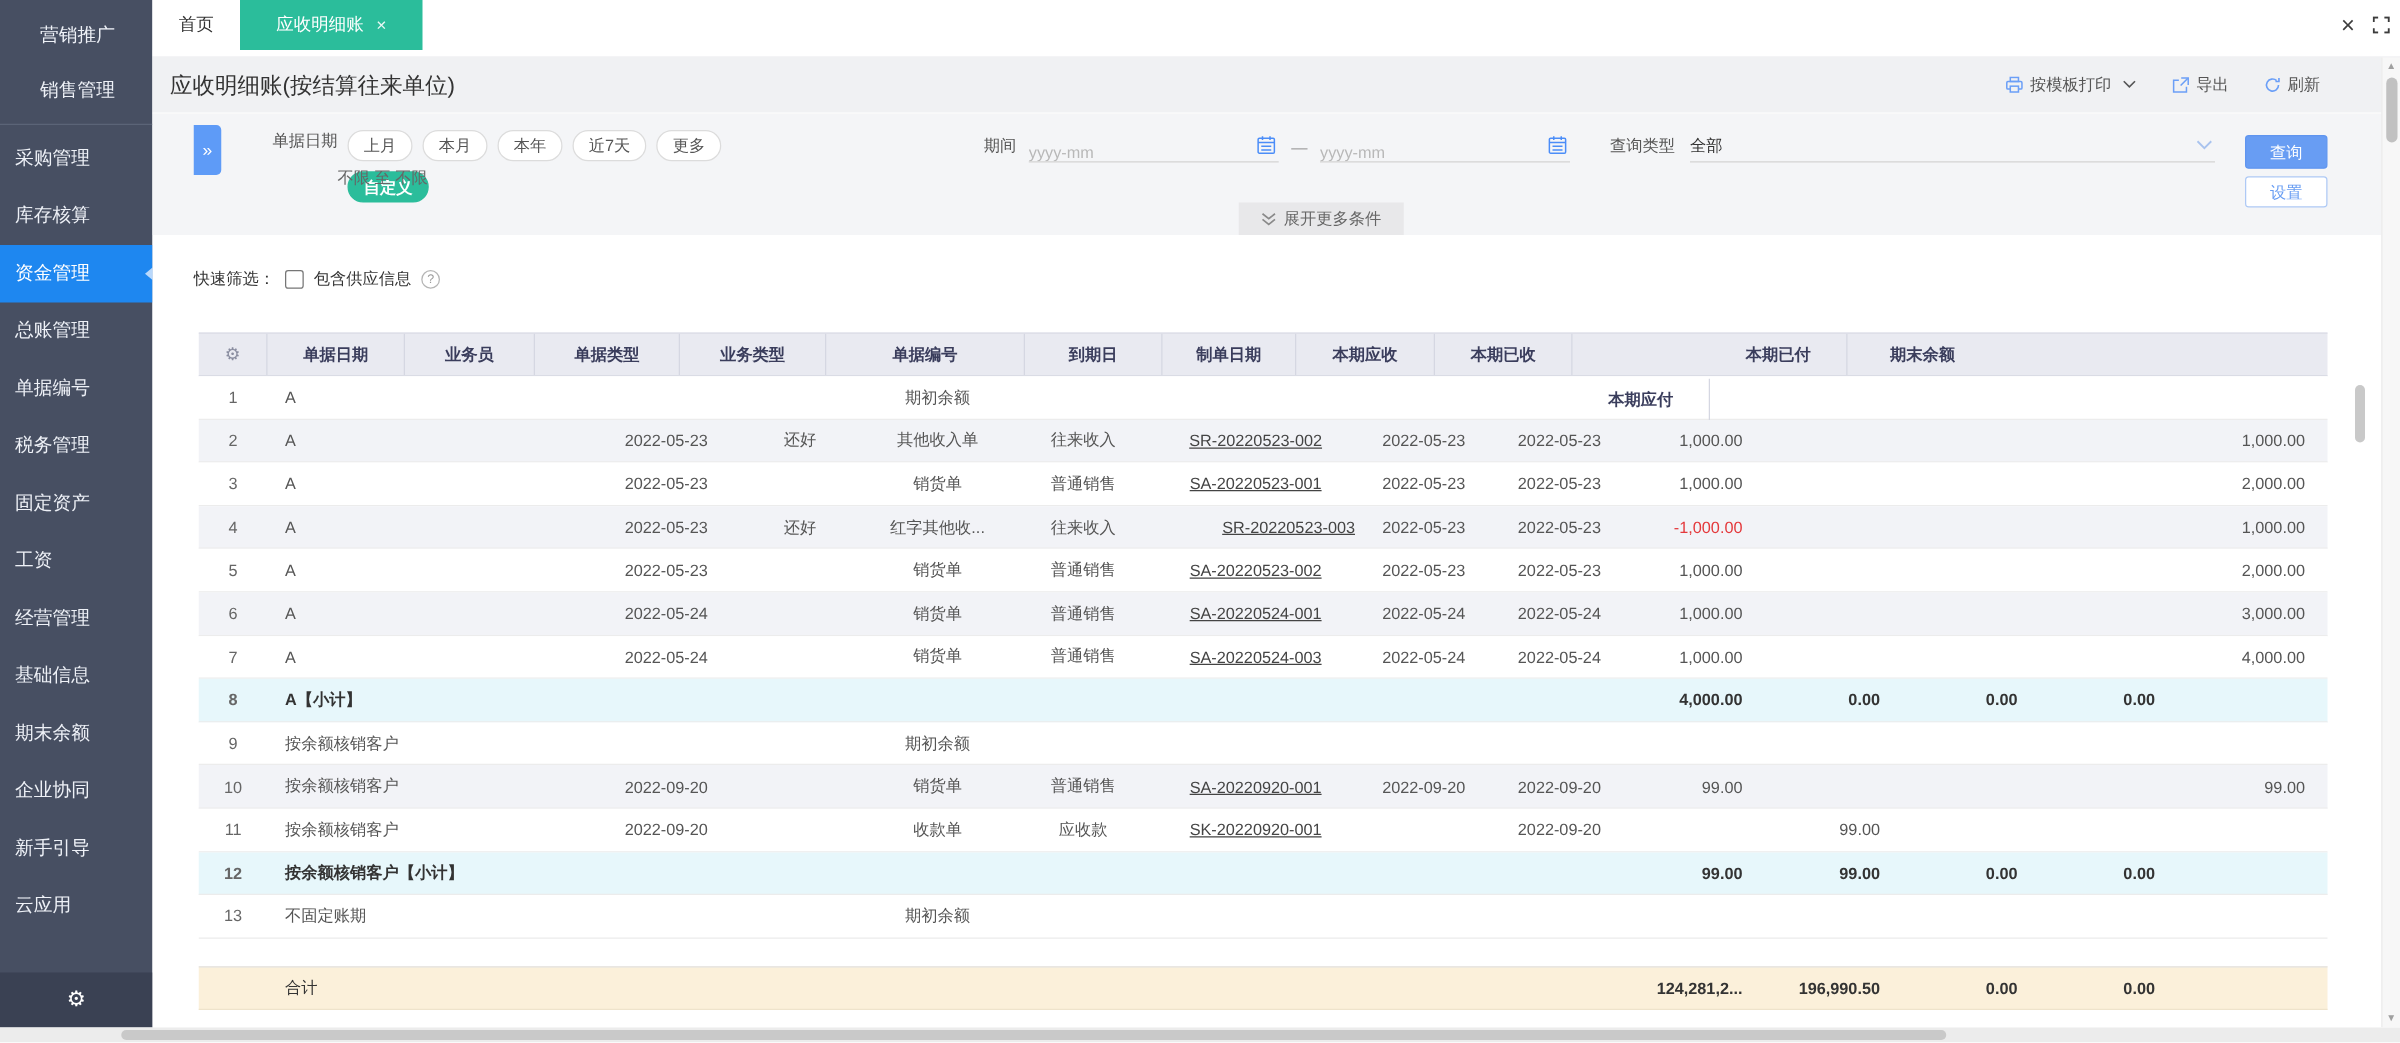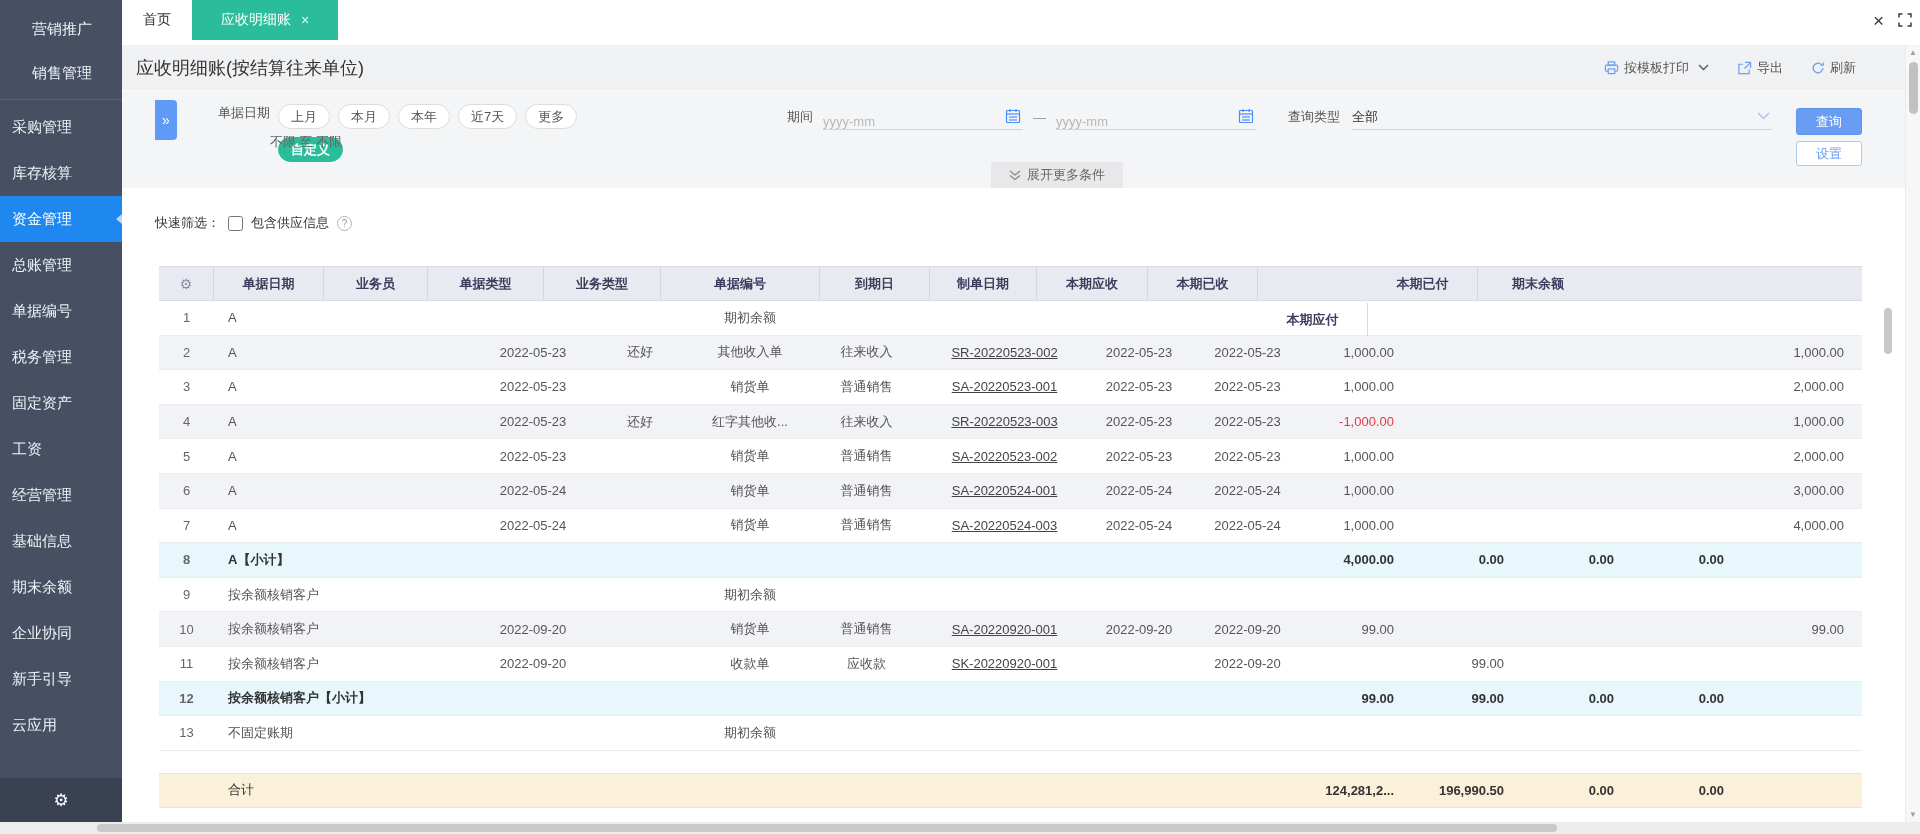--- a/index.html
+++ b/index.html
@@ -340,21 +340,21 @@
               <div class="cell c-right" style="width: 110px;"></div>
               <div class="cell c-right" style="width: 120px;">2,000.00</div>
             </div>
             <div class="trow alt">
               <div class="cell c-num" style="width: 55px;">4</div>
               <div class="cell c-left" style="width: 264px;">A</div>
               <div class="cell c-center" style="width: 110px;">2022-05-23</div>
               <div class="cell c-center" style="width: 104px;">还好</div>
               <div class="cell c-center" style="width: 116px;">红字其他收...</div>
               <div class="cell c-center" style="width: 117px;">往来收入</div>
-              <div class="cell c-center doclink" style="width: 159px;">SR-20220523-003</div>
+              <div class="cell c-center doclink" style="width: 159px; text-align: right;">SR-20220523-003</div>
               <div class="cell c-center" style="width: 110px;">2022-05-23</div>
               <div class="cell c-center" style="width: 107px;">2022-05-23</div>
               <div class="cell c-right neg" style="width: 111px;">-1,000.00</div>
               <div class="cell c-right" style="width: 110px;"></div>
               <div class="cell c-right" style="width: 110px;"></div>
               <div class="cell c-right" style="width: 110px;"></div>
               <div class="cell c-right" style="width: 120px;">1,000.00</div>
             </div>
             <div class="trow">
               <div class="cell c-num" style="width: 55px;">5</div>

